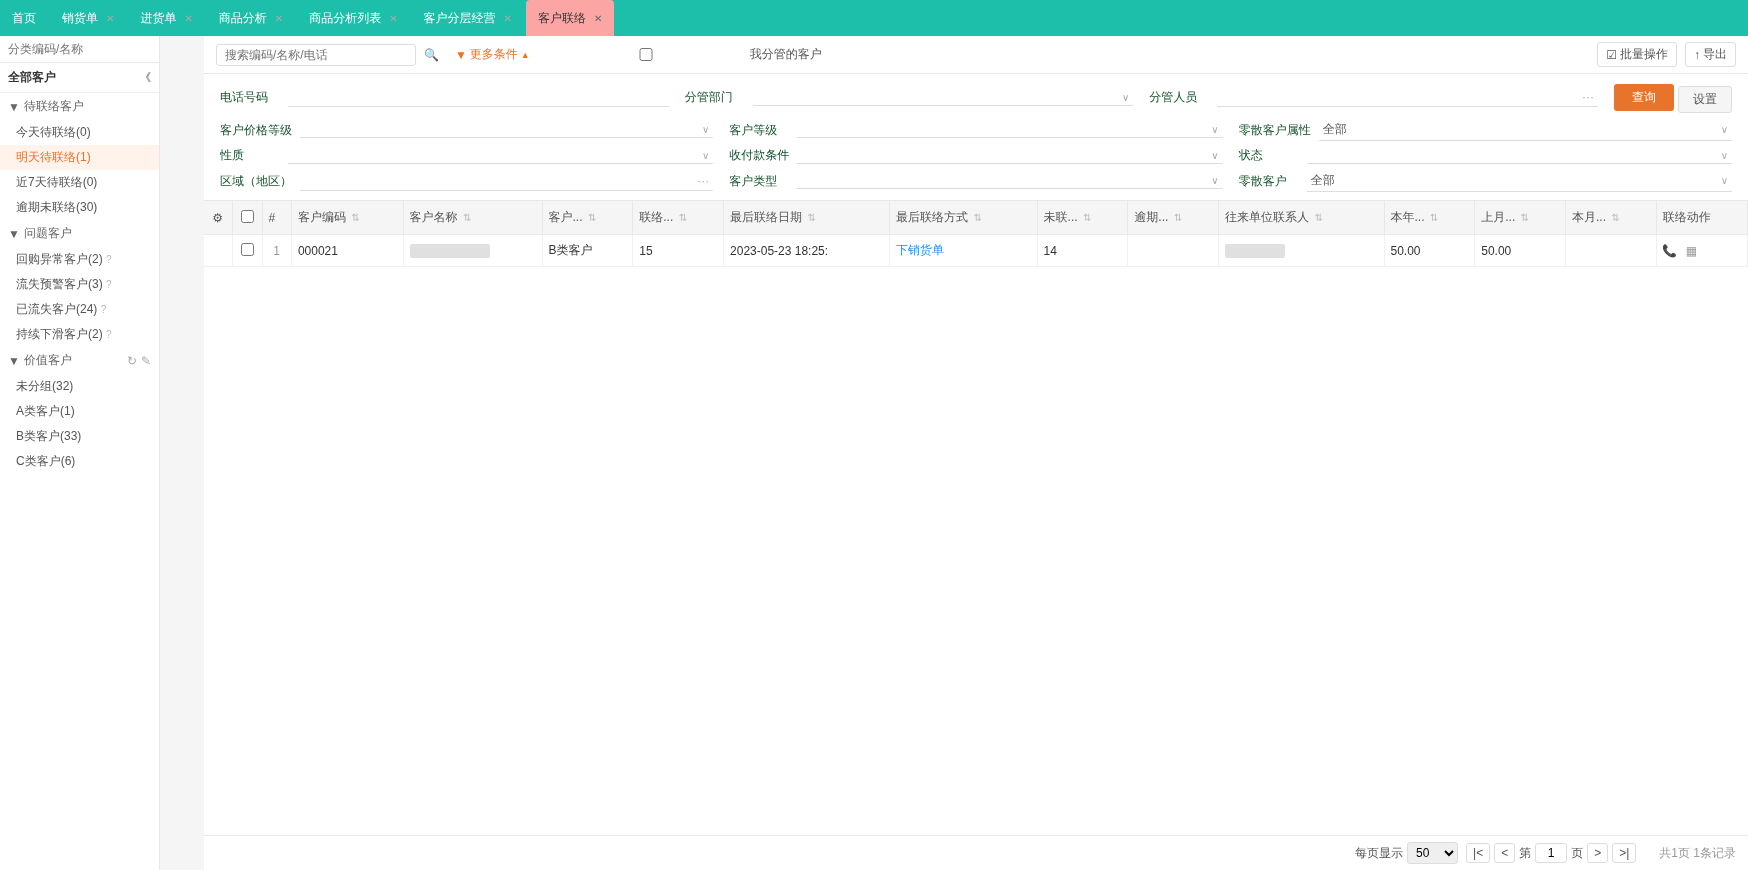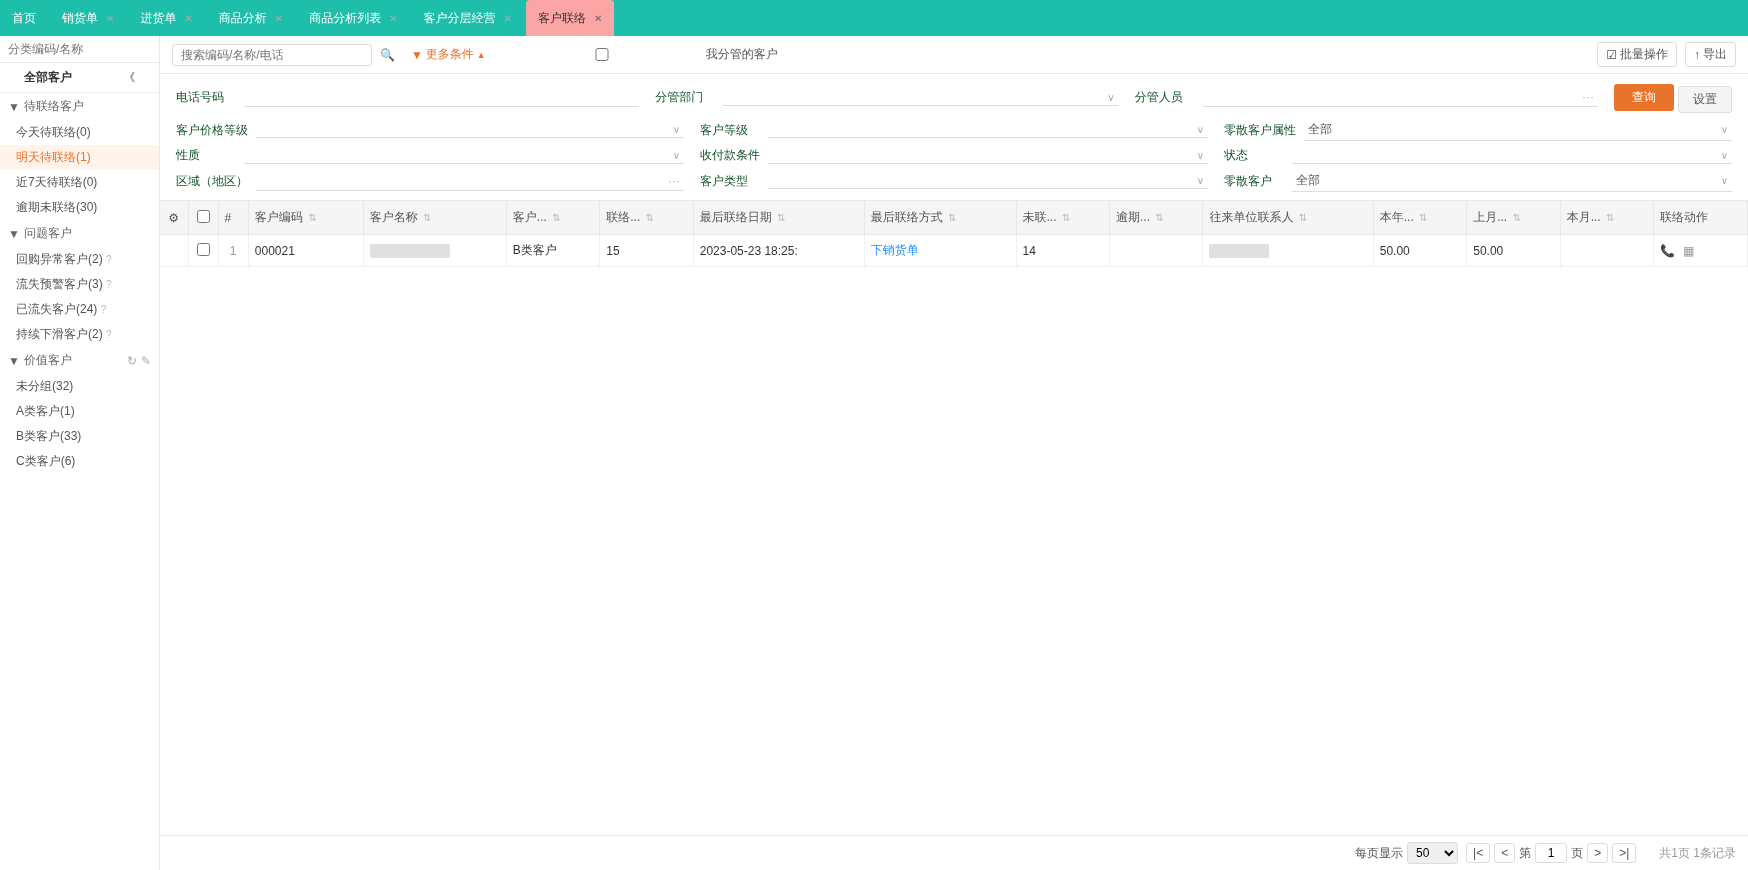--- a/index.html
+++ b/index.html
@@ -26,20 +26,21 @@
       gap: 4px;
     }
     .nav-item.active { background: #fca5a5; color: #333; border-radius: 4px 4px 0 0; }
     .nav-item .close-x { font-size: 10px; color: #aaa; margin-left: 4px; }
     .nav-item.active .close-x { color: #666; }
 
     
     .main-layout {
       display: flex;
       height: calc(870px - 36px);
+      gap: 44px;
     }
 
     
     .sidebar {
       width: 160px;
       background: #fff;
       border-right: 1px solid #e8e8e8;
       overflow-y: auto;
       flex-shrink: 0;
     }
@@ -55,21 +56,21 @@
       border: none;
       outline: none;
       font-size: 12px;
       color: #999;
     }
 
     .sidebar-section-title {
       display: flex;
       align-items: center;
       justify-content: space-between;
-      padding: 6px 24px;
+      padding: 6px 8px;
       font-weight: bold;
       color: #333;
       font-size: 12px;
       border-bottom: 1px solid #f0f0f0;
     }
     .collapse-icon { color: #999; cursor: pointer; font-size: 11px; }
 
     .sidebar-group-title {
       padding: 5px 8px;
       color: #666;

